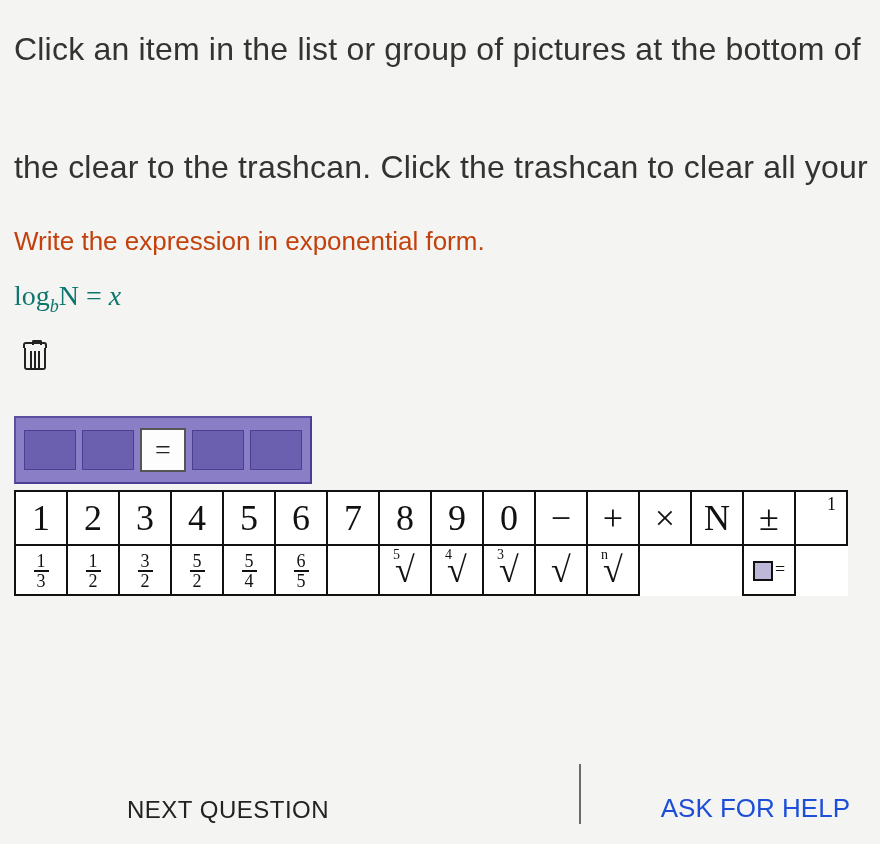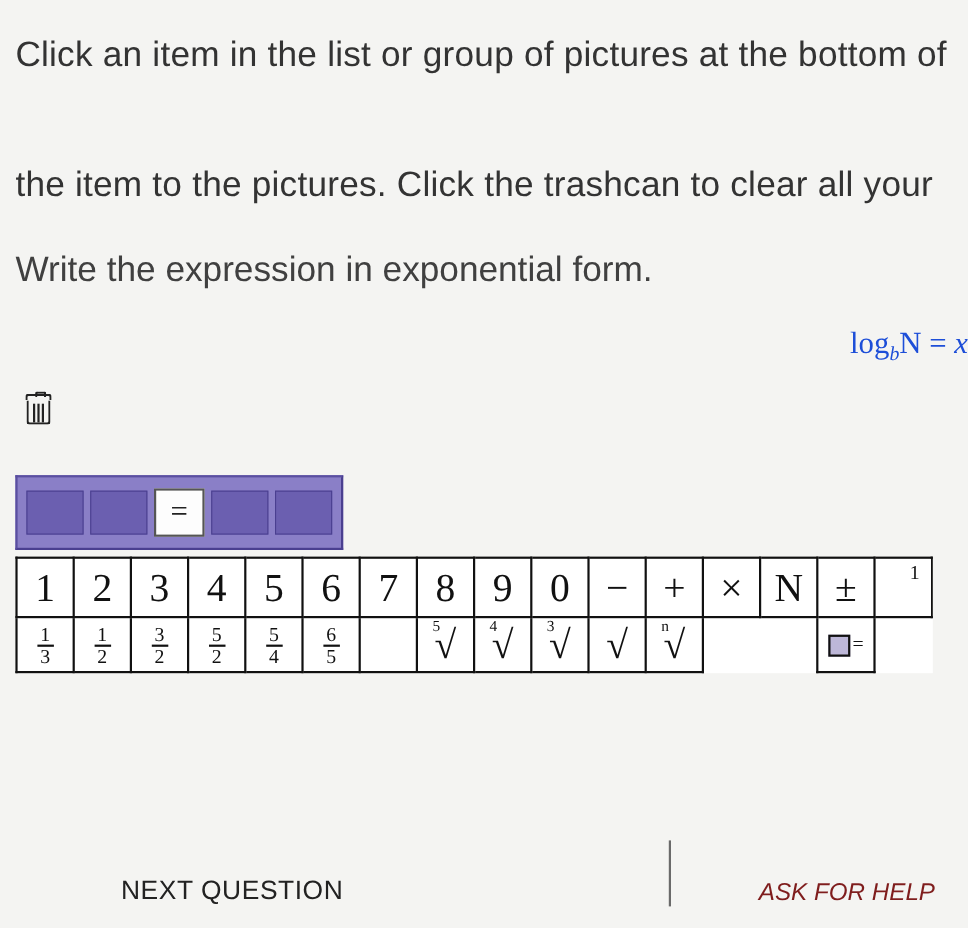--- a/index.html
+++ b/index.html
@@ -13,30 +13,29 @@
     padding: 20px 0 0 14px;
   }
   .instructions {
     font-size: 32px;
     line-height: 1.85;
     color: #333;
     margin-bottom: 28px;
     letter-spacing: 0.2px;
   }
   .prompt {
-    font-size: 32px;
-    color: #404040;
-    margin-bottom: 34px;
+    font-size: 26px;
+    color: #c2410c;
+    margin-bottom: 23px;
   }
   .equation {
     font-size: 28px;
-    color: #1d4ed8;
+    color: #0f766e;
     margin-bottom: 26px;
     font-family: "Times New Roman", serif;
-    text-align: right;
   }
   .equation .sub { font-size: 18px; vertical-align: sub; font-style: italic; }
   .equation .ital { font-style: italic; }
   .trash {
     width: 30px; height: 34px;
     margin: 0 0 40px 6px;
     display: flex; flex-direction: column; align-items: center;
   }
   .trash .lid {
     width: 24px; height: 6px;
@@ -130,55 +129,54 @@
   }
   .eq-box {
     display: inline-block; width: 20px; height: 20px;
     border: 2px solid #111; background: #bdb7d8;
     vertical-align: middle; margin-right: 2px;
   }
 
   .bottom-bar {
     position: absolute;
     bottom: 20px;
-    left: 0; right: 0;
+    left: 17px; right: 0;
     display: flex;
     align-items: flex-end;
     padding: 0 30px 0 110px;
   }
   .bottom-bar .next {
     font-family: Arial, sans-serif;
     font-size: 24px;
     letter-spacing: 0.5px;
     color: #222;
     font-weight: 500;
   }
   .bottom-bar .divider {
     width: 2px; height: 60px;
     background: #6a6a6a;
     margin-left: auto;
     margin-right: 80px;
   }
   .bottom-bar .help {
     font-family: Arial, sans-serif;
-    font-size: 22px;
-    color: #7f1d1d;
+    font-size: 26px;
+    color: #1d4ed8;
     white-space: nowrap;
-    font-style: italic;
   }
 </style>
 </head>
 <body>
 
 
 
 <div class="instructions">
   <span>Click an item in the list or group of pictures at the bottom of</span><br>
   <br>
-  <span>the item to the pictures. Click the trashcan to clear all your</span>
+  <span>the clear to the trashcan. Click the trashcan to clear all your</span>
 </div>
 
 <div class="prompt">Write the expression in exponential form.</div>
 
 <div class="equation">
   <span>log</span><span class="sub">b</span><span>N</span>
   <span>=</span>
   <span class="ital">x</span>
 </div>
 

